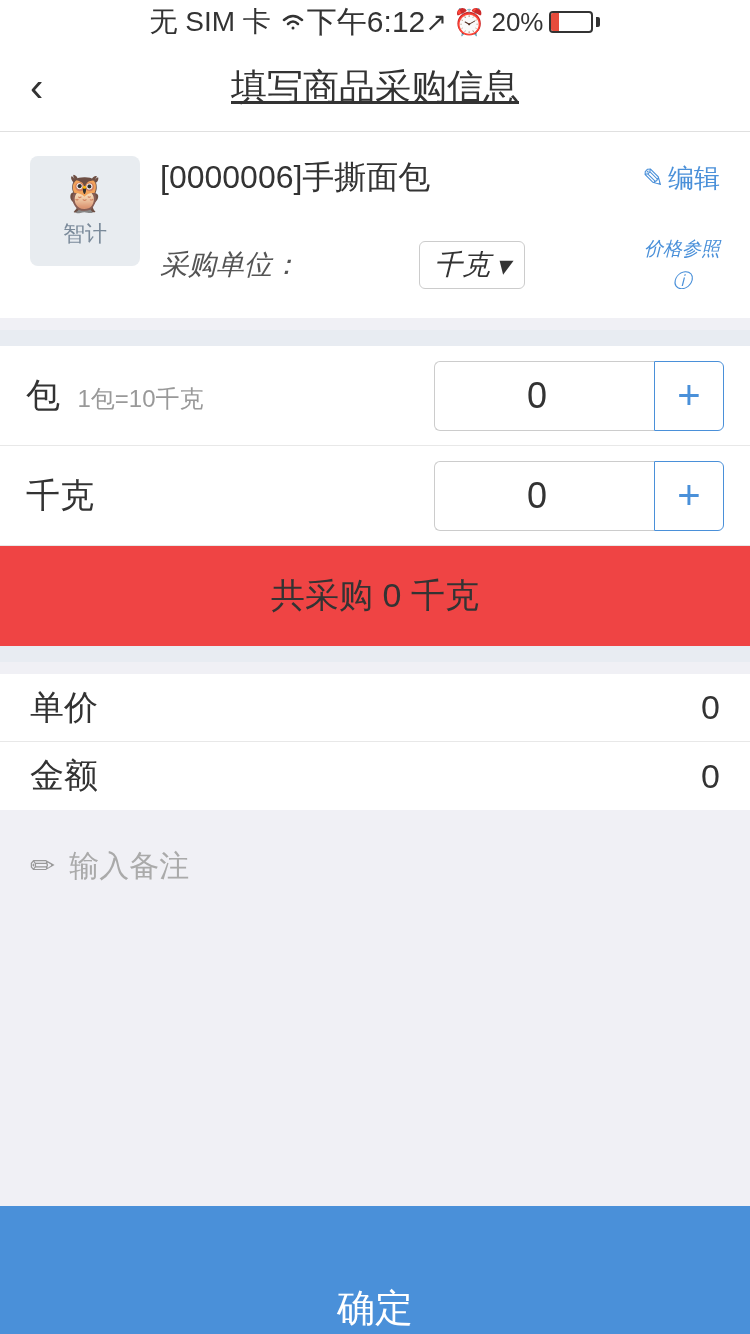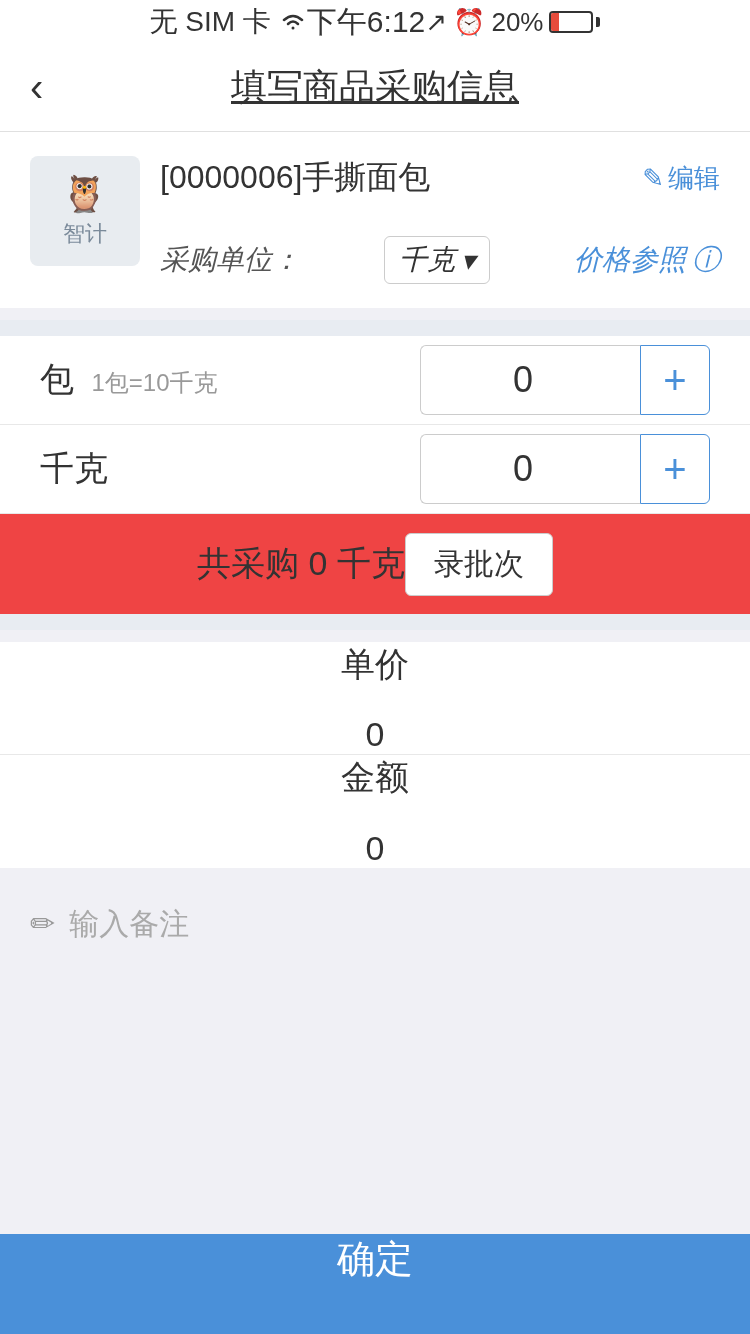--- a/index.html
+++ b/index.html
@@ -134,43 +134,44 @@
       gap: 6px;
       border: 1px solid #ccc;
       border-radius: 6px;
       padding: 4px 14px;
       font-size: 28px;
       color: #333;
       background: #fff;
       cursor: pointer;
     }
     .price-ref {
-      font-size: 28px;
+      font-size: 19px;
       color: #4a90d9;
       display: flex;
       align-items: center;
       gap: 6px;
       cursor: pointer;
+      flex-direction: column;
     }
 
     
     .section-divider {
       height: 16px;
       background: #e8ecf2;
     }
 
     
     .input-section {
       background: #fff;
     }
     .input-row {
       display: flex;
       align-items: center;
-      padding: 0 40px;
-      height: 89px;
+      padding: 0 26px;
+      height: 100px;
       border-bottom: 1px solid #e8e8e8;
       justify-content: space-between;
     }
     .input-row-label {
       font-size: 34px;
       color: #333;
       flex: 1;
     }
     .unit-hint {
       font-size: 24px;
@@ -237,23 +238,22 @@
     
     .price-section {
       background: #fff;
       margin-top: 12px;
     }
     .price-row {
       display: flex;
       align-items: center;
       justify-content: space-between;
       padding: 0 30px;
-      height: 113px;
+      height: 68px;
       border-bottom: 1px solid #e8e8e8;
-      flex-direction: column;
     }
     .price-row:last-child {
       border-bottom: none;
     }
     .price-row-label {
       font-size: 34px;
       color: #333;
     }
     .price-row-value {
       font-size: 34px;
@@ -285,24 +285,24 @@
       height: 240px;
       background: #f0f0f5;
     }
 
     
     .confirm-btn-wrap {
       position: fixed;
       bottom: 0;
       left: 0;
       width: 750px;
-      height: 100px;
+      height: 128px;
       background: #4a90d9;
       display: flex;
-      align-items: flex-start;
+      align-items: flex-end;
       justify-content: center;
       cursor: pointer;
     }
     .confirm-btn-label {
       font-size: 38px;
       color: #fff;
       font-weight: 500;
     }
 
     
@@ -391,21 +391,20 @@
 </div>
 
 <div class="summary-row">
   <div class="summary-text">
     <span>共采购</span>
     <span> </span>
     <span>0</span>
     <span> </span>
     <span>千克</span>
   </div>
-  <div class="batch-btn">录批次</div>
 </div>
 
 <div class="section-divider"></div>
 
 <div class="price-section">
   <div class="price-row">
     <span class="price-row-label">单价</span>
     <span class="price-row-value">0</span>
   </div>
   <div class="price-row">

